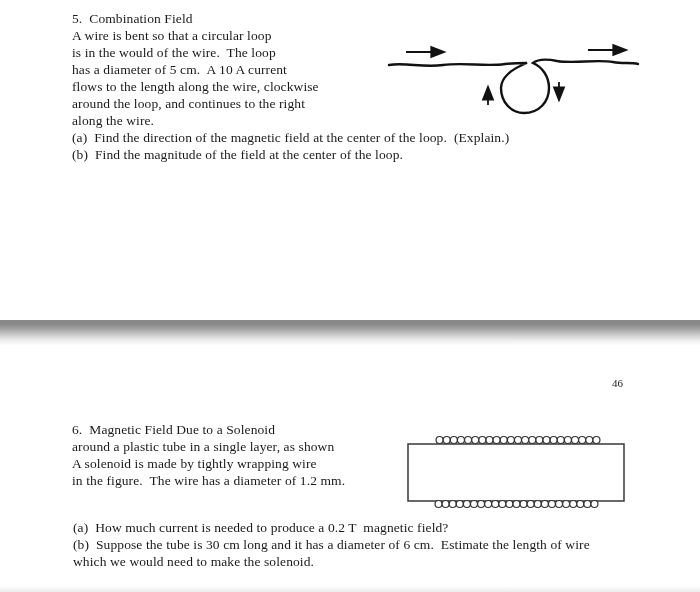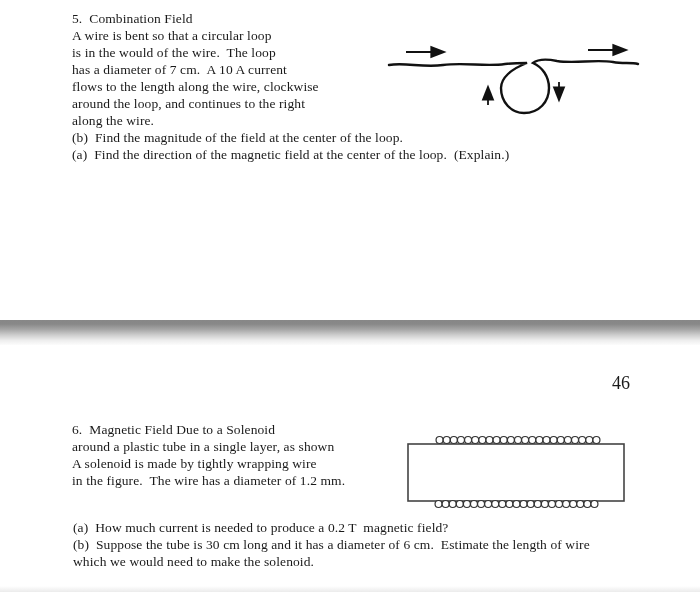--- a/index.html
+++ b/index.html
@@ -16,21 +16,21 @@
   #page-2 { top: 345px; height: 241px; }
   .textline {
     font-size: 13.5px;
     line-height: 17px;
     white-space: pre-wrap;
     letter-spacing: 0.1px;
   }
   #problem5-text { position: absolute; left: 72px; top: 10px; width: 560px; }
   #problem6-intro { position: absolute; left: 72px; top: 421px; width: 360px; }
   #problem6-questions { position: absolute; left: 73px; top: 519px; width: 600px; }
-  #page-number { position: absolute; left: 612px; top: 376px; font-size: 18px; line-height: 15px; }
+  #page-number { position: absolute; left: 612px; top: 376px; font-size: 11px; line-height: 15px; }
   #wire-loop-figure { position: absolute; left: 385px; top: 30px; }
   #solenoid-figure { position: absolute; left: 400px; top: 428px; }
   #page-divider {
     position: absolute; left: 0; top: 320px; width: 700px; height: 25px;
     background: linear-gradient(to bottom,
       #878787 0%, #888888 16%, #a6a6a6 38%, #cdcdcd 60%, #eeeeee 82%, #fcfcfc 100%);
   }
   #bottom-edge-shadow {
     position: absolute; left: 0; top: 586px; width: 700px; height: 6px;
     background: linear-gradient(to bottom, #ffffff 0%, #ebebeb 100%);
@@ -38,26 +38,26 @@
 </style>
 </head>
 <body>
 
 <div class="page" id="page-1">
 
   <div id="problem5-text">
     <div class="textline">5.  Combination Field</div>
     <div class="textline">A wire is bent so that a circular loop</div>
     <div class="textline">is in the would of the wire.  The loop</div>
-    <div class="textline">has a diameter of 7 cm.  A 10 A current</div>
+    <div class="textline">has a diameter of 5 cm.  A 10 A current</div>
     <div class="textline">flows to the length along the wire, clockwise</div>
     <div class="textline">around the loop, and continues to the right</div>
     <div class="textline">along the wire.</div>
+    <div class="textline">(a)  Find the direction of the magnetic field at the center of the loop.  (Explain.)</div>
     <div class="textline">(b)  Find the magnitude of the field at the center of the loop.</div>
-    <div class="textline">(a)  Find the direction of the magnetic field at the center of the loop.  (Explain.)</div>
   </div>
 
   <svg id="wire-loop-figure" width="260" height="98" viewBox="0 0 260 98">
     <defs>
       <marker id="arrowR" markerWidth="9" markerHeight="8" refX="7" refY="4" orient="auto">
         <polygon points="0,0.5 9,4 0,7.5" fill="#111111"></polygon>
       </marker>
     </defs>
 
     <path d="M 4 35

